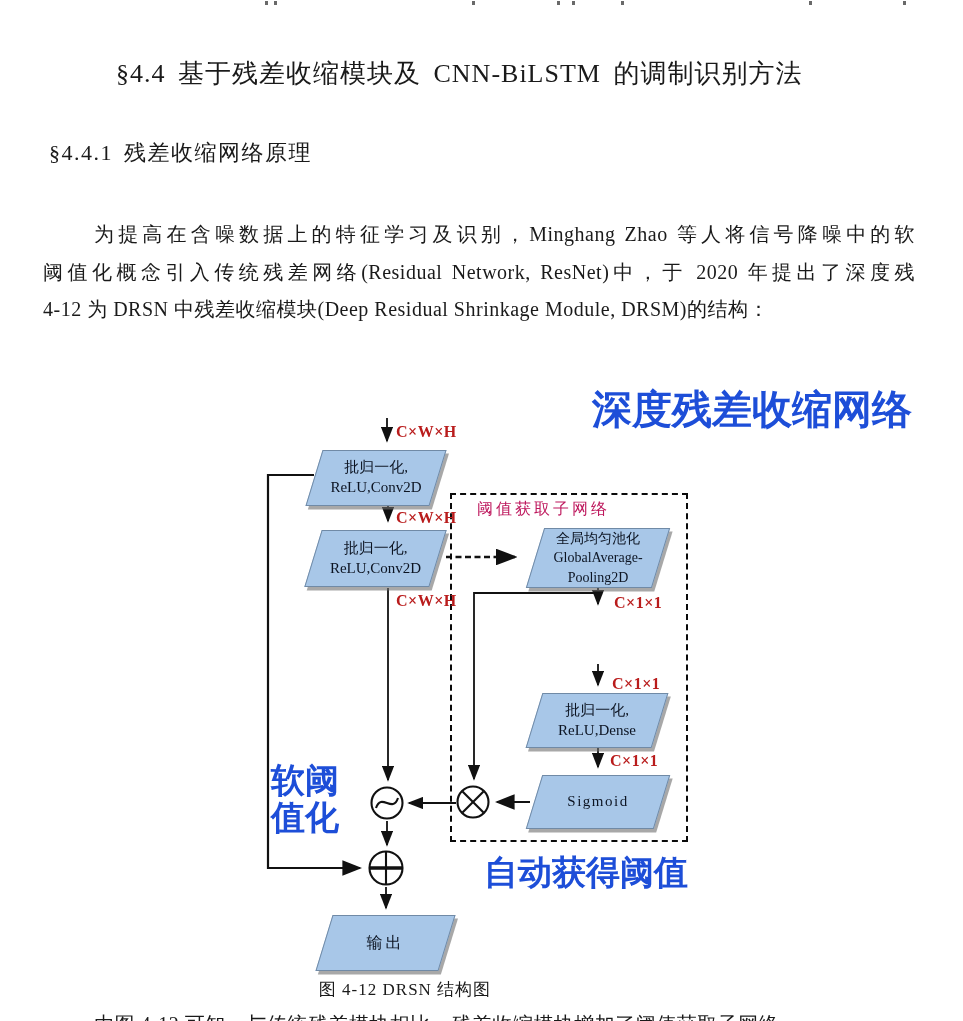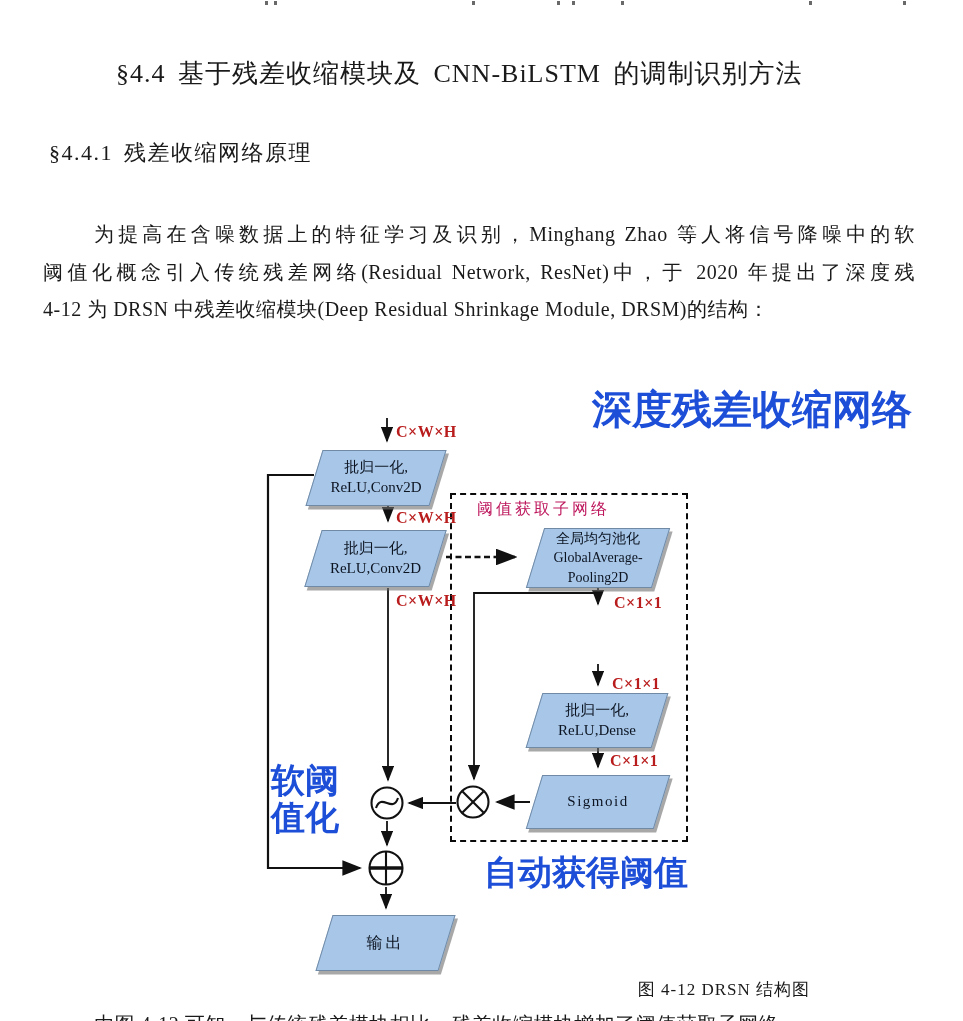--- a/index.html
+++ b/index.html
@@ -29,21 +29,21 @@
            box-shadow:3.5px 3.5px 0 rgba(110,110,110,.6);}
   .pbox-label{position:absolute;inset:0;display:flex;flex-direction:column;justify-content:center;
               align-items:center;text-align:center;font-size:15px;line-height:1.32;color:#0c1422;}
   .pbox-label.big{font-size:16px;letter-spacing:3px;}
   .pbox-label.tight{font-size:14px;line-height:1.38;}
   .dim{position:absolute;font-size:16px;font-weight:bold;color:#b91c1c;letter-spacing:.5px;white-space:nowrap;}
   .red{position:absolute;font-family:"Liberation Sans",sans-serif;font-weight:bold;color:#1d4ed8;white-space:nowrap;}
   .red-big{left:592px;top:382px;font-size:40px;letter-spacing:0;}
   .red-soft{left:271px;top:762px;font-size:34px;line-height:37px;white-space:pre-line;}
   .red-auto{left:484px;top:850px;font-size:34px;}
-  .caption{position:absolute;left:0;top:978px;width:810px;text-align:right;font-size:17px;
+  .caption{position:absolute;left:0;top:978px;width:810px;text-align:center;font-size:17px;
            letter-spacing:1px;color:#1a1a1a;}
   .bottom-line{position:absolute;left:43px;top:1006px;width:872px;font-size:20px;line-height:37px;
                padding-left:51px;box-sizing:border-box;letter-spacing:.5px;white-space:nowrap;overflow:hidden;}
 </style>
 </head>
 <body>
 
 <div class="page">
 
   <div>

